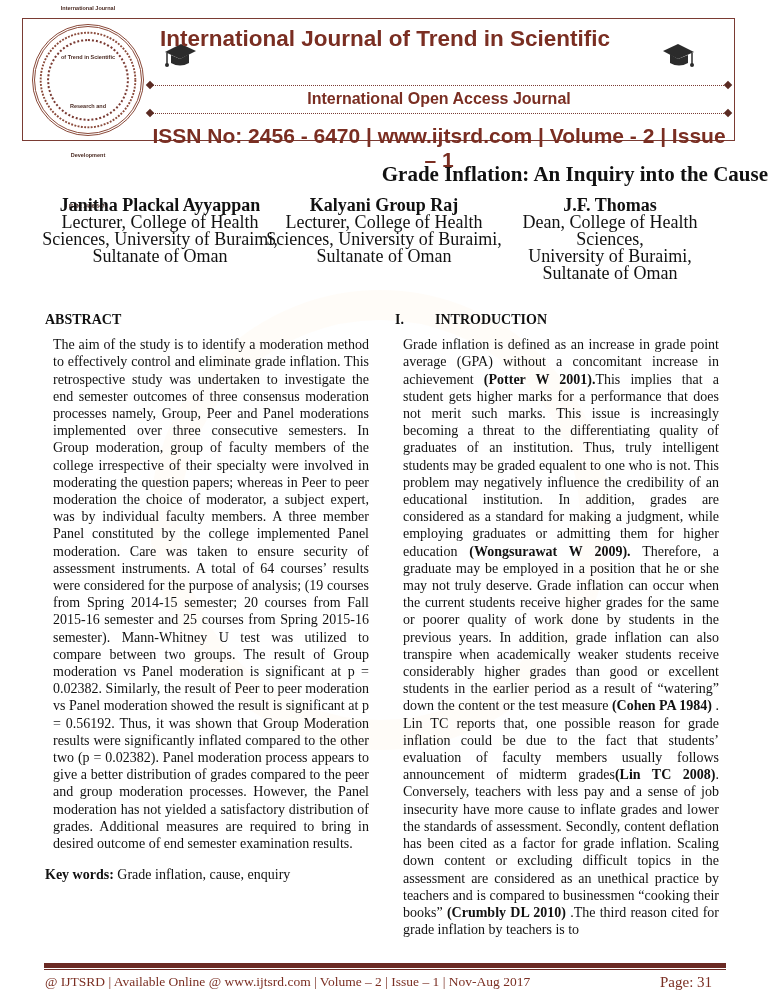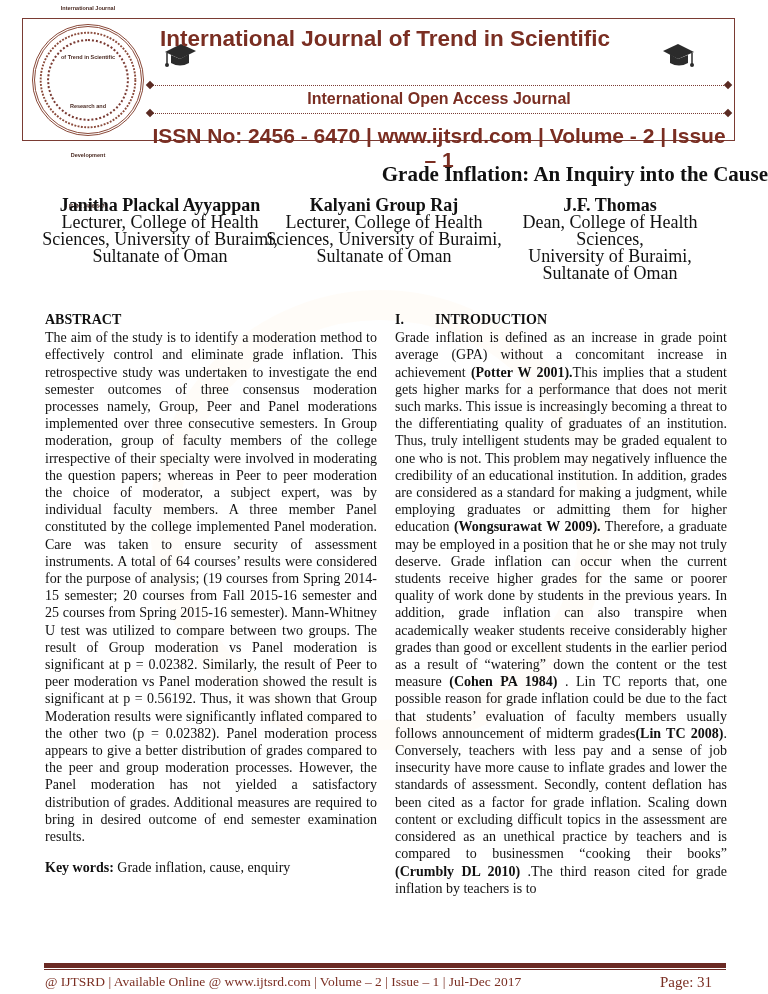--- a/index.html
+++ b/index.html
@@ -52,21 +52,21 @@
   }
   .author {
     position:absolute; top:197px; width:240px; text-align:center; font-size:18px; line-height:17px;
   }
   .author .name { font-weight:bold; }
   .col { position:absolute; top:311px; width:332px; font-size:14px; line-height:17.2px; text-align:justify; }
   .col.left { left:45px; }
   .col.right { left:395px; }
   .sec-head { font-weight:bold; font-size:14px; margin-bottom:1px; }
   .sec-head .num { display:inline-block; width:40px; }
-  .para { margin:0; }
+  .para { margin:8px; }
   .kw { margin-top:14px; }
   .kw b { font-weight:bold; }
   .cite { font-weight:bold; }
   .footer-rule {
     position:absolute; left:44px; top:963px; width:682px; height:5px; background:#6b2a24;
   }
   .footer-rule2 { position:absolute; left:44px; top:969px; width:682px; height:1px; background:#6b2a24; }
   .footer-left {
     position:absolute; left:45px; top:974px; font-size:13.5px; color:#7a2e22;
   }
@@ -153,14 +153,14 @@
   <div class="sec-head">
     <span class="num">I.</span><span>INTRODUCTION</span>
   </div>
   <p class="para">
     <span>Grade inflation is defined as an increase in grade point average (GPA) without a concomitant increase in achievement </span><span class="cite">(Potter W 2001).</span><span>This implies that a student gets higher marks for a performance that does not merit such marks. This issue is increasingly becoming a threat to the differentiating quality of graduates of an institution. Thus, truly intelligent students may be graded equalent to one who is not. This problem may negatively influence the credibility of an educational institution. In addition, grades are considered as a standard for making a judgment, while employing graduates or admitting them for higher education </span><span class="cite">(Wongsurawat W 2009).</span><span> Therefore, a graduate may be employed in a position that he or she may not truly deserve. Grade inflation can occur when the current students receive higher grades for the same or poorer quality of work done by students in the previous years. In addition, grade inflation can also transpire when academically weaker students receive considerably higher grades than good or excellent students in the earlier period as a result of “watering” down the content or the test measure </span><span class="cite">(Cohen PA 1984)</span><span> . Lin TC reports that, one possible reason for grade inflation could be due to the fact that students’ evaluation of faculty members usually follows announcement of midterm grades</span><span class="cite">(Lin TC 2008)</span><span>. Conversely, teachers with less pay and a sense of job insecurity have more cause to inflate grades and lower the standards of assessment. Secondly, content deflation has been cited as a factor for grade inflation. Scaling down content or excluding difficult topics in the assessment are considered as an unethical practice by teachers and is compared to businessmen “cooking their books” </span><span class="cite">(Crumbly DL 2010)</span><span> .The third reason cited for grade inflation by teachers is to</span>
   </p>
 </div>
 
 <div class="footer-rule"></div>
 <div class="footer-rule2"></div>
-<div class="footer-left">@ IJTSRD  |  Available Online @ www.ijtsrd.com |  Volume – 2  |  Issue – 1  | Jul-Dec 2017</div>
+<div class="footer-left">@ IJTSRD  |  Available Online @ www.ijtsrd.com |  Volume – 2  |  Issue – 1  | Nov-Aug 2017</div>
 <div class="footer-right">Page: 31</div>
 
 </body></html>

